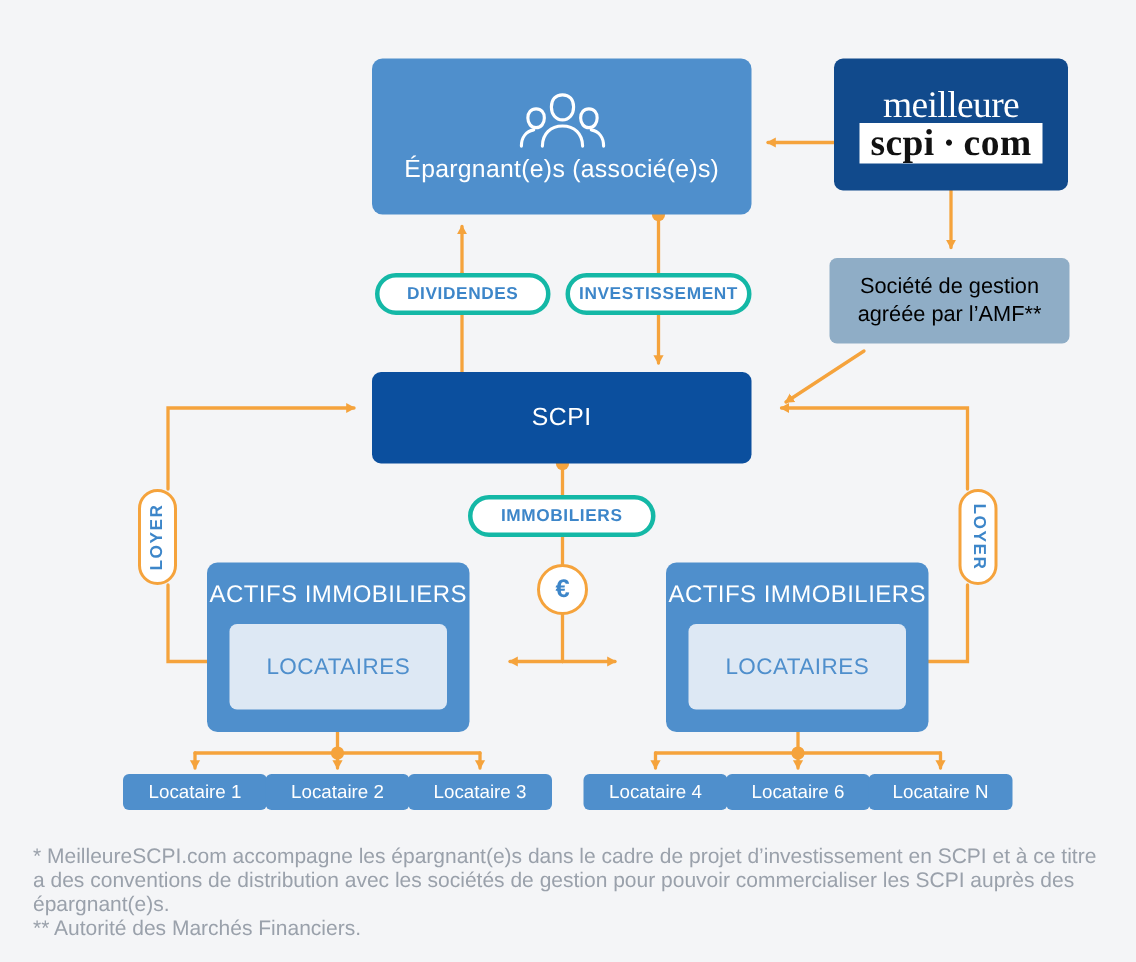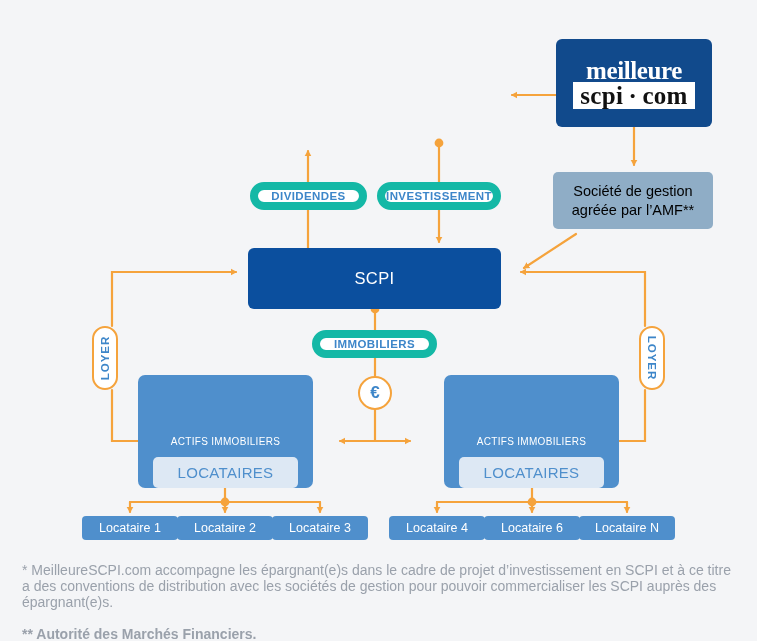--- a/index.html
+++ b/index.html
@@ -24,21 +24,21 @@
   .card-epargnant .label{
     color:#ffffff;font-size:16.5px;letter-spacing:.2px;margin-top:4px;
   }
   .people-icon{width:72px;height:40px;display:block;}
 
   .card-logo{
     left:556px;top:39px;width:156px;height:88px;
     background:#114a8c;border-radius:6px;flex-direction:column;
   }
   .logo-top{
-    color:#ffffff;font-family:"Liberation Serif", serif;font-weight:700;
+    color:#ffffff;font-family:"Liberation Serif", serif;font-weight:400;
     font-size:25px;line-height:25px;letter-spacing:-.4px;
   }
   .logo-bot{
     background:#ffffff;color:#111111;
     font-family:"Liberation Serif", serif;font-weight:700;
     font-size:25px;line-height:27px;padding:0 7px;letter-spacing:.3px;
     margin-top:-1px;
     text-align:right;
   }
 
@@ -54,32 +54,32 @@
     color:#ffffff;font-size:16.5px;letter-spacing:.4px;
   }
 
   .card-actifs{
     width:175px;height:113px;top:375px;
     background:#4f8fcc;border-radius:7px;
     flex-direction:column;justify-content:flex-start;padding-top:13px;
   }
   .card-actifs.left{left:138px;}
   .card-actifs.right{right:138px;}
-  .actifs-title{color:#ffffff;font-size:10px;letter-spacing:.3px;margin-top:48px;}
+  .actifs-title{color:#ffffff;font-size:16px;letter-spacing:.3px;}
   .locataires-box{
     margin-top:10px;width:145px;height:57px;
     background:#dde8f4;border-radius:5px;
     display:flex;align-items:center;justify-content:center;
     color:#4f8fcc;font-size:15px;letter-spacing:.3px;
   }
 
   
   .pill{
     position:absolute;box-sizing:border-box;
-    background:#ffffff;border:8px solid #14b8a6;border-radius:20px;
+    background:#ffffff;border:3px solid #14b8a6;border-radius:20px;
     display:flex;align-items:center;justify-content:center;
     color:#3d86c9;font-size:11.5px;font-weight:700;letter-spacing:.4px;
   }
   .pill-dividendes{left:250px;top:182px;width:117px;height:28px;}
   .pill-investissement{left:377px;top:182px;width:124px;height:28px;}
   .pill-acquisition{left:312px;top:330px;width:125px;height:28px;}
 
   .pill-loyer{
     position:absolute;width:26px;height:64px;box-sizing:border-box;
     background:#ffffff;border:2px solid #f5a33c;border-radius:16px;
@@ -107,21 +107,21 @@
     background:#4f8fcc;border-radius:4px;
     display:flex;align-items:center;justify-content:center;
     color:#ffffff;font-size:12.5px;
   }
 
   
   .footnotes{
     position:absolute;left:22px;top:562px;width:715px;
     color:#9aa1ab;font-size:14px;line-height:16px;
   }
-  .footnotes .fn2{margin-top:16px;font-weight:bold;}
+  .footnotes .fn2{}
 </style>
 </head>
 <body>
 
 <div id="stage">
 
   <svg id="wires" viewBox="0 0 757 641">
     <defs>
       <marker id="ah" markerWidth="8" markerHeight="8" refX="5.2" refY="4" orient="auto" markerUnits="userSpaceOnUse">
         <path d="M0,0.6 L6.2,4 L0,7.4 Z" fill="#f5a33c"></path>
@@ -170,20 +170,33 @@
       <path d="M532,452 L532,502"></path>
       <path d="M437,502 L627,502"></path>
       <path d="M437,502 L437,512" marker-end="url(#ah)"></path>
       <path d="M532,502 L532,512" marker-end="url(#ah)"></path>
       <path d="M627,502 L627,512" marker-end="url(#ah)"></path>
       <circle cx="532" cy="452" r="4.4" fill="#f5a33c" stroke="none"></circle>
       <circle cx="532" cy="502" r="4.4" fill="#f5a33c" stroke="none"></circle>
     </g>
   </svg>
 
+  <div class="node card-epargnant">
+    <span>
+      <svg class="people-icon" viewBox="0 0 72 40" fill="none" stroke="#ffffff" stroke-width="2.1" stroke-linecap="round" stroke-linejoin="round">
+        <path d="M36 3.2c4.6 0 7.4 3.2 7.4 8.1 0 4.9-3 8.6-7.4 8.6s-7.4-3.7-7.4-8.6c0-4.9 2.8-8.1 7.4-8.1z"></path>
+        <path d="M22.6 37.4c0-8.3 5.6-13.4 13.4-13.4s13.4 5.1 13.4 13.4"></path>
+        <path d="M18.4 12.6c3.4 0 5.5 2.4 5.5 6.1 0 3.6-2.2 6.4-5.5 6.4s-5.5-2.8-5.5-6.4c0-3.7 2.1-6.1 5.5-6.1z"></path>
+        <path d="M8.6 37.4c0-6 3.3-9.9 8.2-10.8"></path>
+        <path d="M53.6 12.6c3.4 0 5.5 2.4 5.5 6.1 0 3.6-2.2 6.4-5.5 6.4s-5.5-2.8-5.5-6.4c0-3.7 2.1-6.1 5.5-6.1z"></path>
+        <path d="M63.4 37.4c0-6-3.3-9.9-8.2-10.8"></path>
+      </svg>
+    </span>
+    <span class="label">Épargnant(e)s (associé(e)s)</span>
+  </div>
 
   <div class="node card-logo">
     <span class="logo-top">meilleure</span>
     <span class="logo-bot">scpi · com</span>
   </div>
 
   <div class="node card-societe">Société de gestion agréée par l’AMF**</div>
 
   <div class="node card-scpi">SCPI</div>
 

